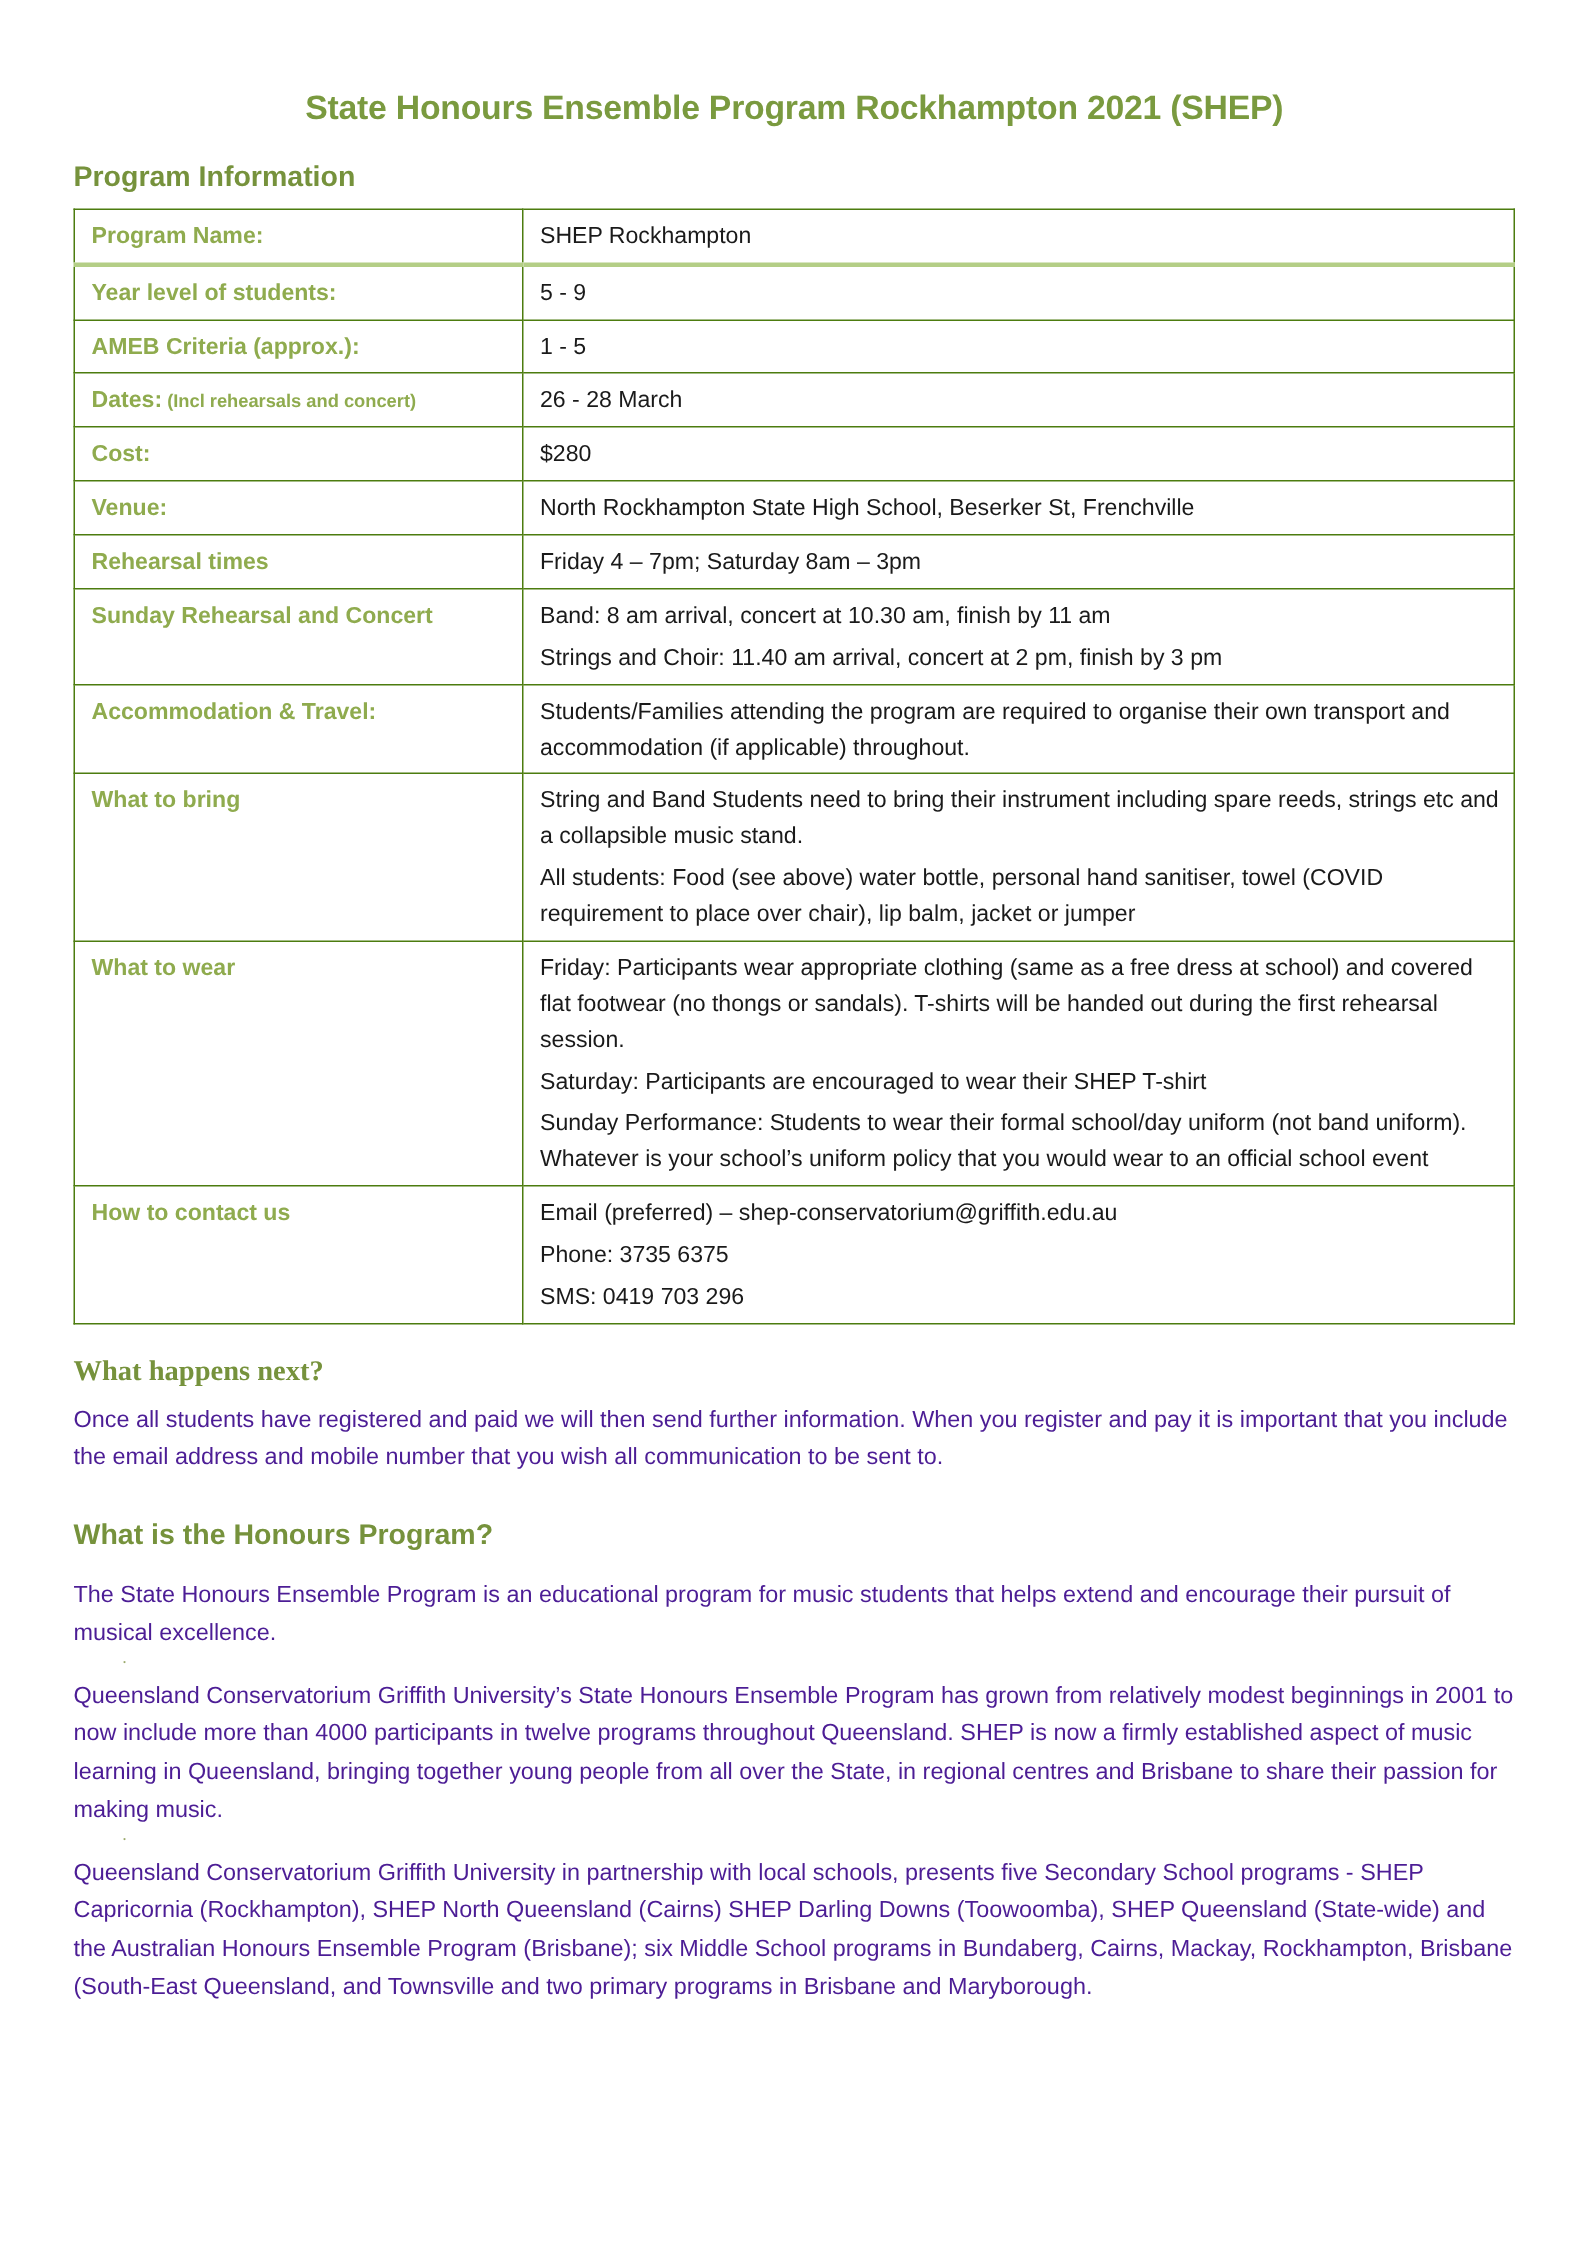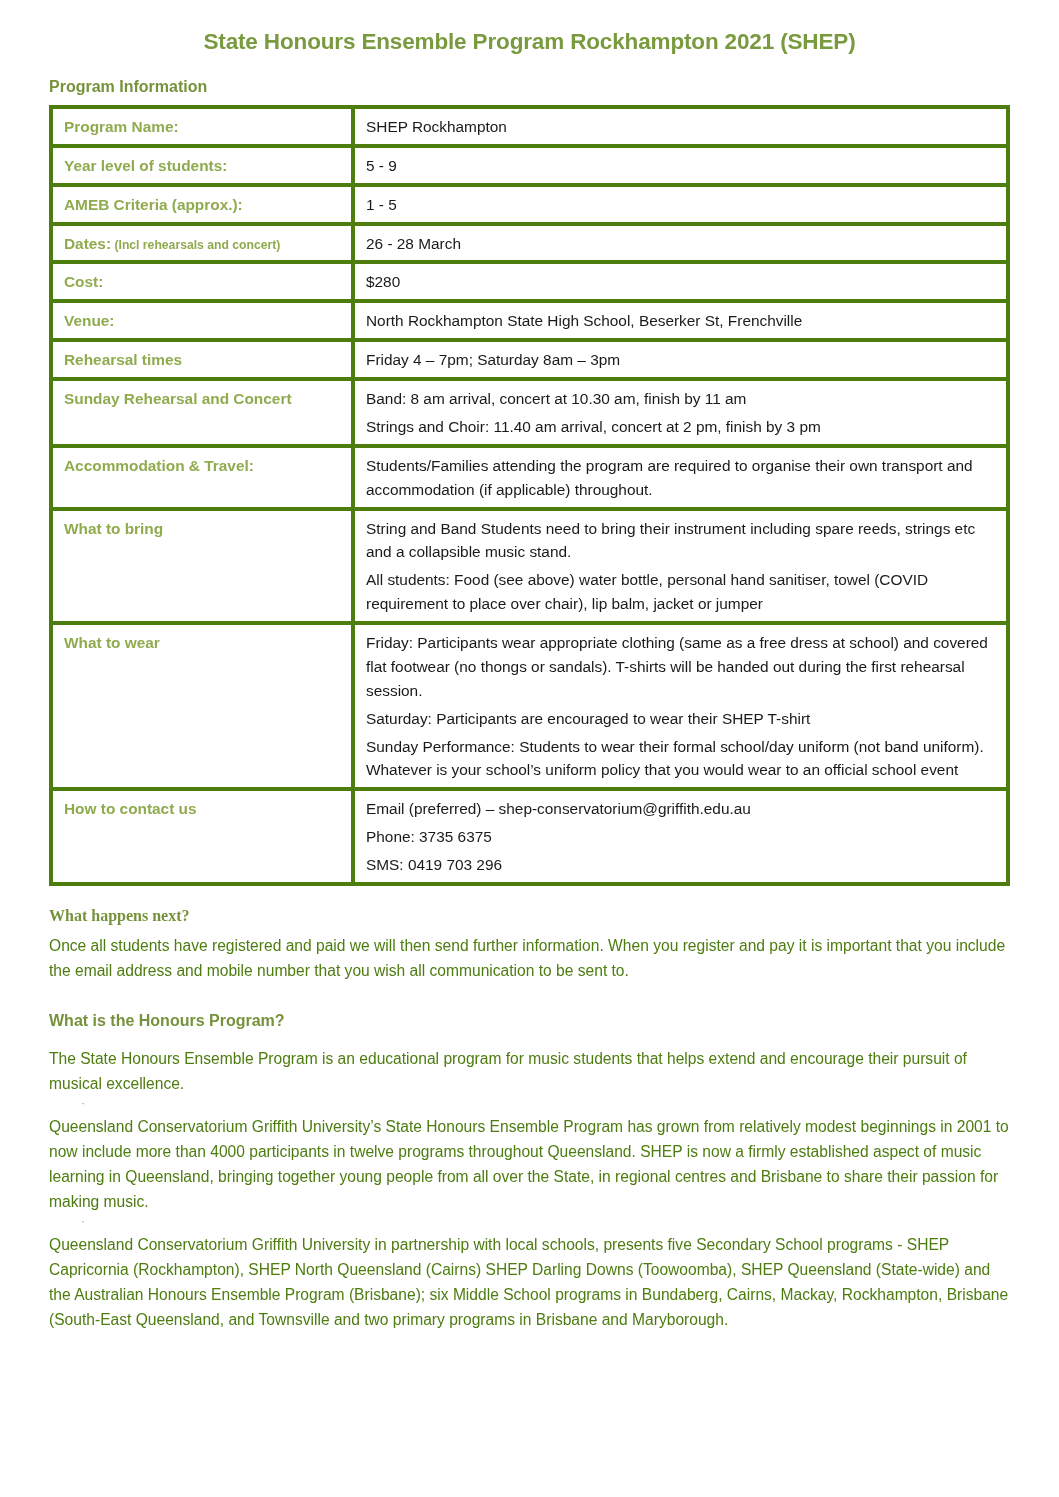--- a/index.html
+++ b/index.html
@@ -21,42 +21,42 @@
     box-sizing: border-box;
     padding: 0 49px;
   }
   .doc-title {
     text-align: center;
     color: #7a9a3f;
     font-size: 22.5px;
     font-weight: bold;
     letter-spacing: -0.15px;
     margin: 0;
-    padding-top: 28px;
+    padding-top: 58px;
     line-height: 1.25;
   }
   .section-heading {
     color: #76923c;
     font-weight: bold;
-    font-size: 16px;
+    font-size: 19px;
     margin: 0;
     line-height: 1.3;
   }
   #program-info-heading {
     padding-top: 21px;
     padding-bottom: 7px;
   }
   table.info {
     width: 961px;
     border-collapse: collapse;
     table-layout: fixed;
     margin: 0;
   }
   table.info td {
-    border: 4px solid #4d7c0f;
+    border: 1px solid #4d7c0f;
     padding: 6px 9px 5px 11px;
     vertical-align: top;
     font-size: 15.4px;
     line-height: 1.55;
   }
   td.label {
     width: 278px;
     color: #8fab4e;
     font-weight: bold;
   }
@@ -78,21 +78,21 @@
   td.label p {
     margin: 0;
   }
   td.value p + p {
     margin-top: 4px;
   }
   .b { font-weight: normal; }
   .body-text {
     font-size: 15.6px;
     line-height: 1.62;
-    color: #4d7c0f;
+    color: #4c1d95;
     margin: 0;
   }
   .dot-marker {
     color: #9aa86a;
     font-size: 12px;
     line-height: 1;
     margin: 0;
     padding-left: 32px;
     height: 13px;
   }

